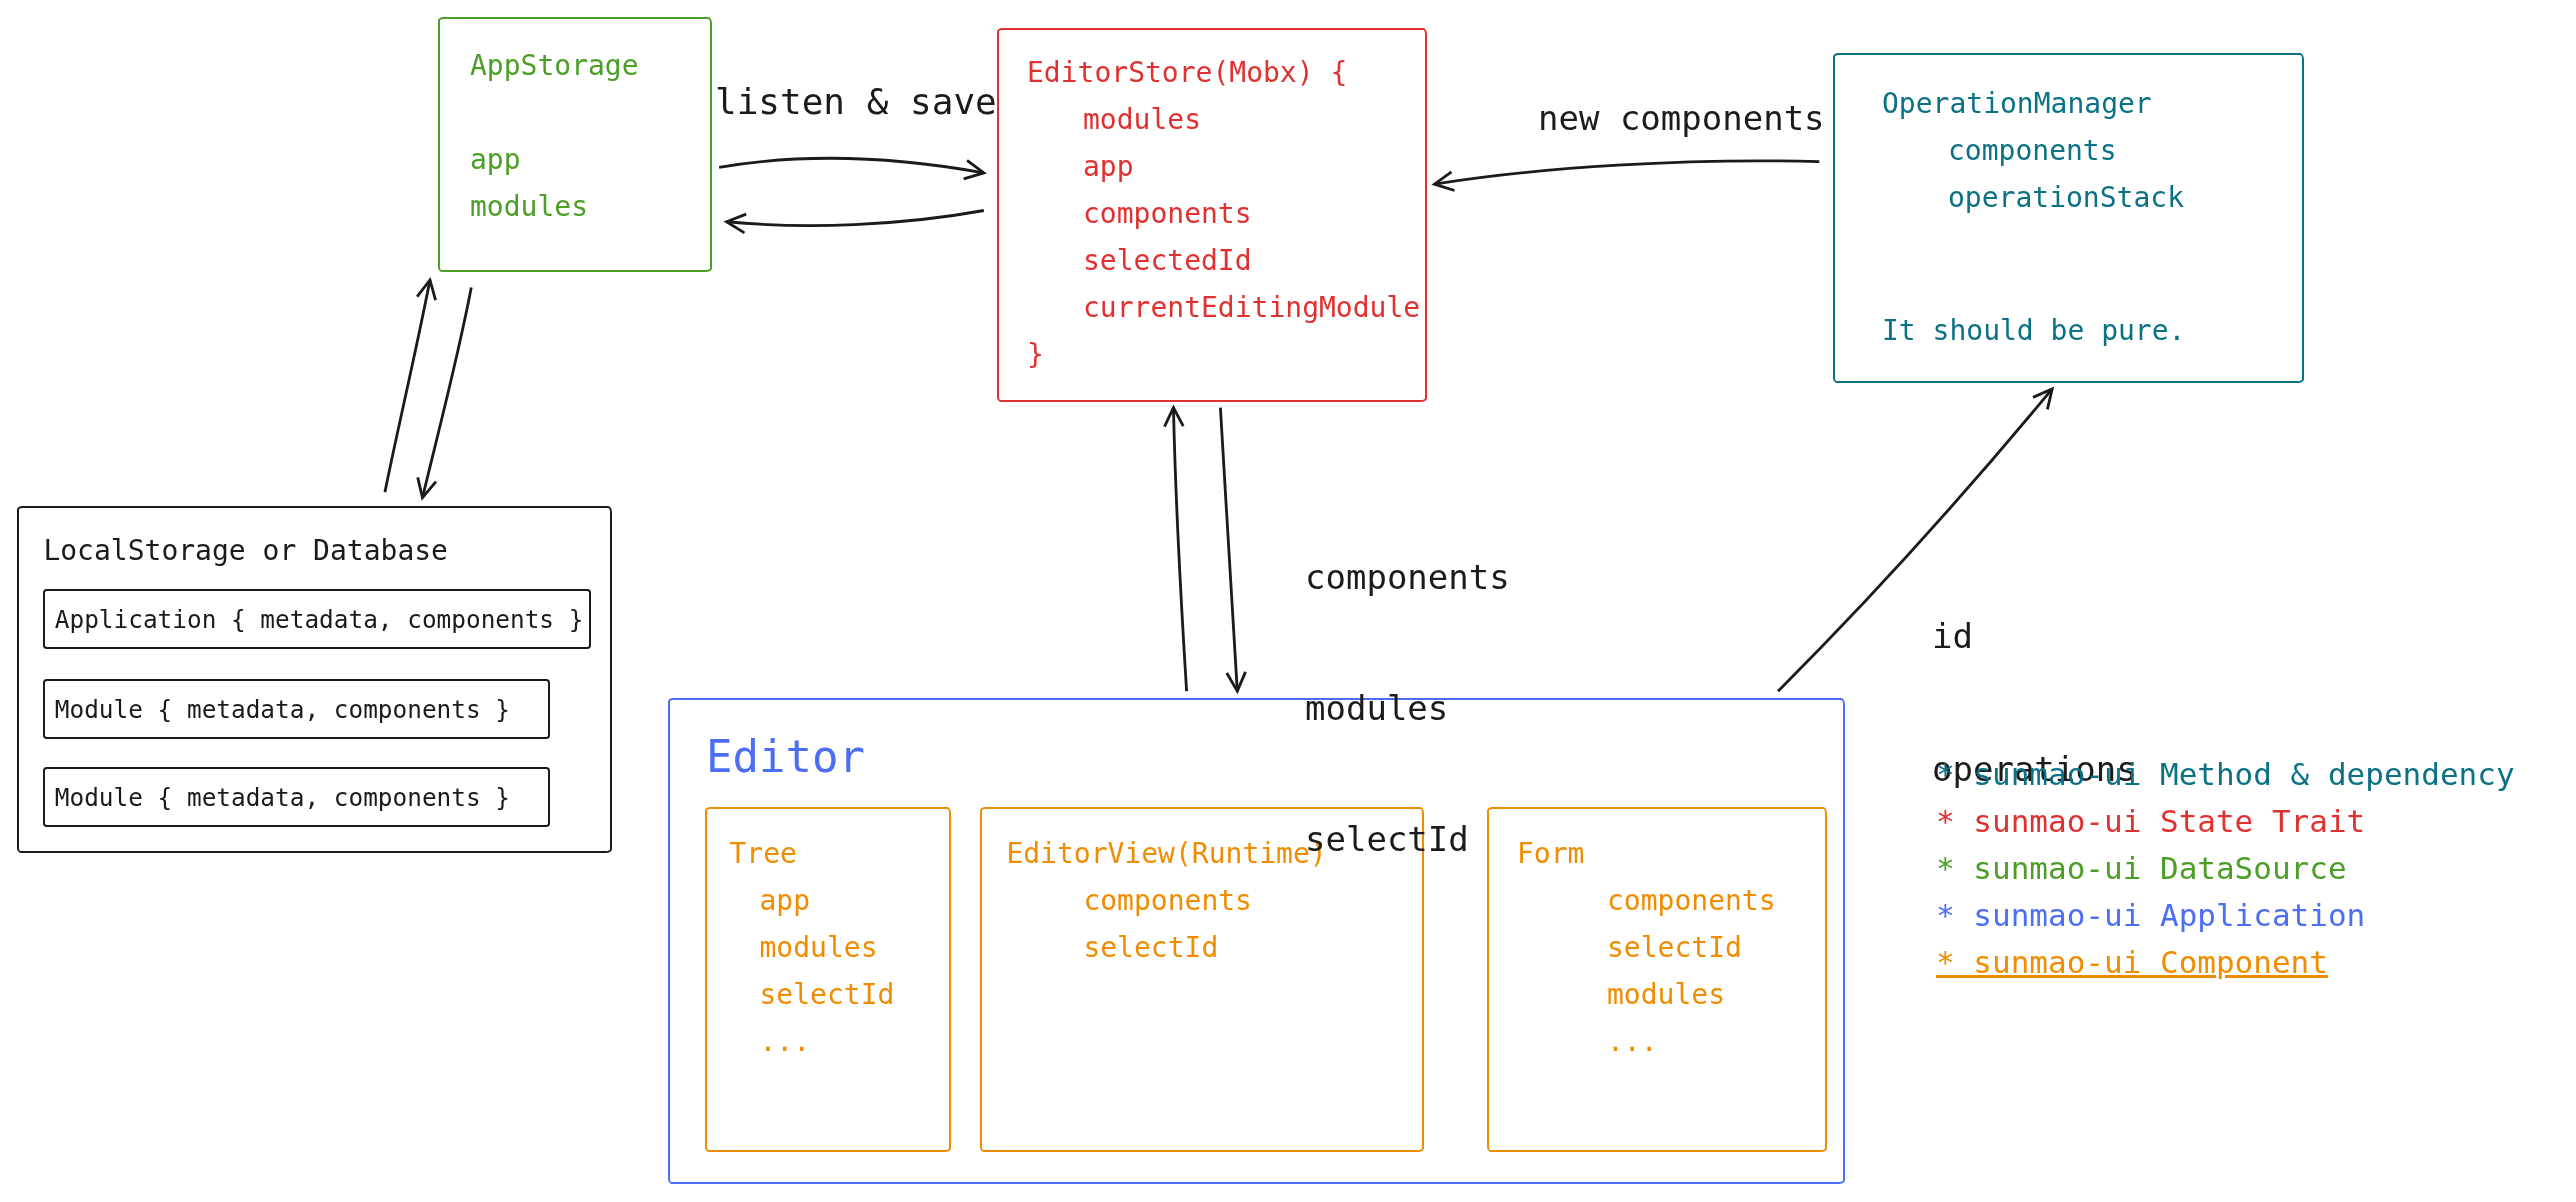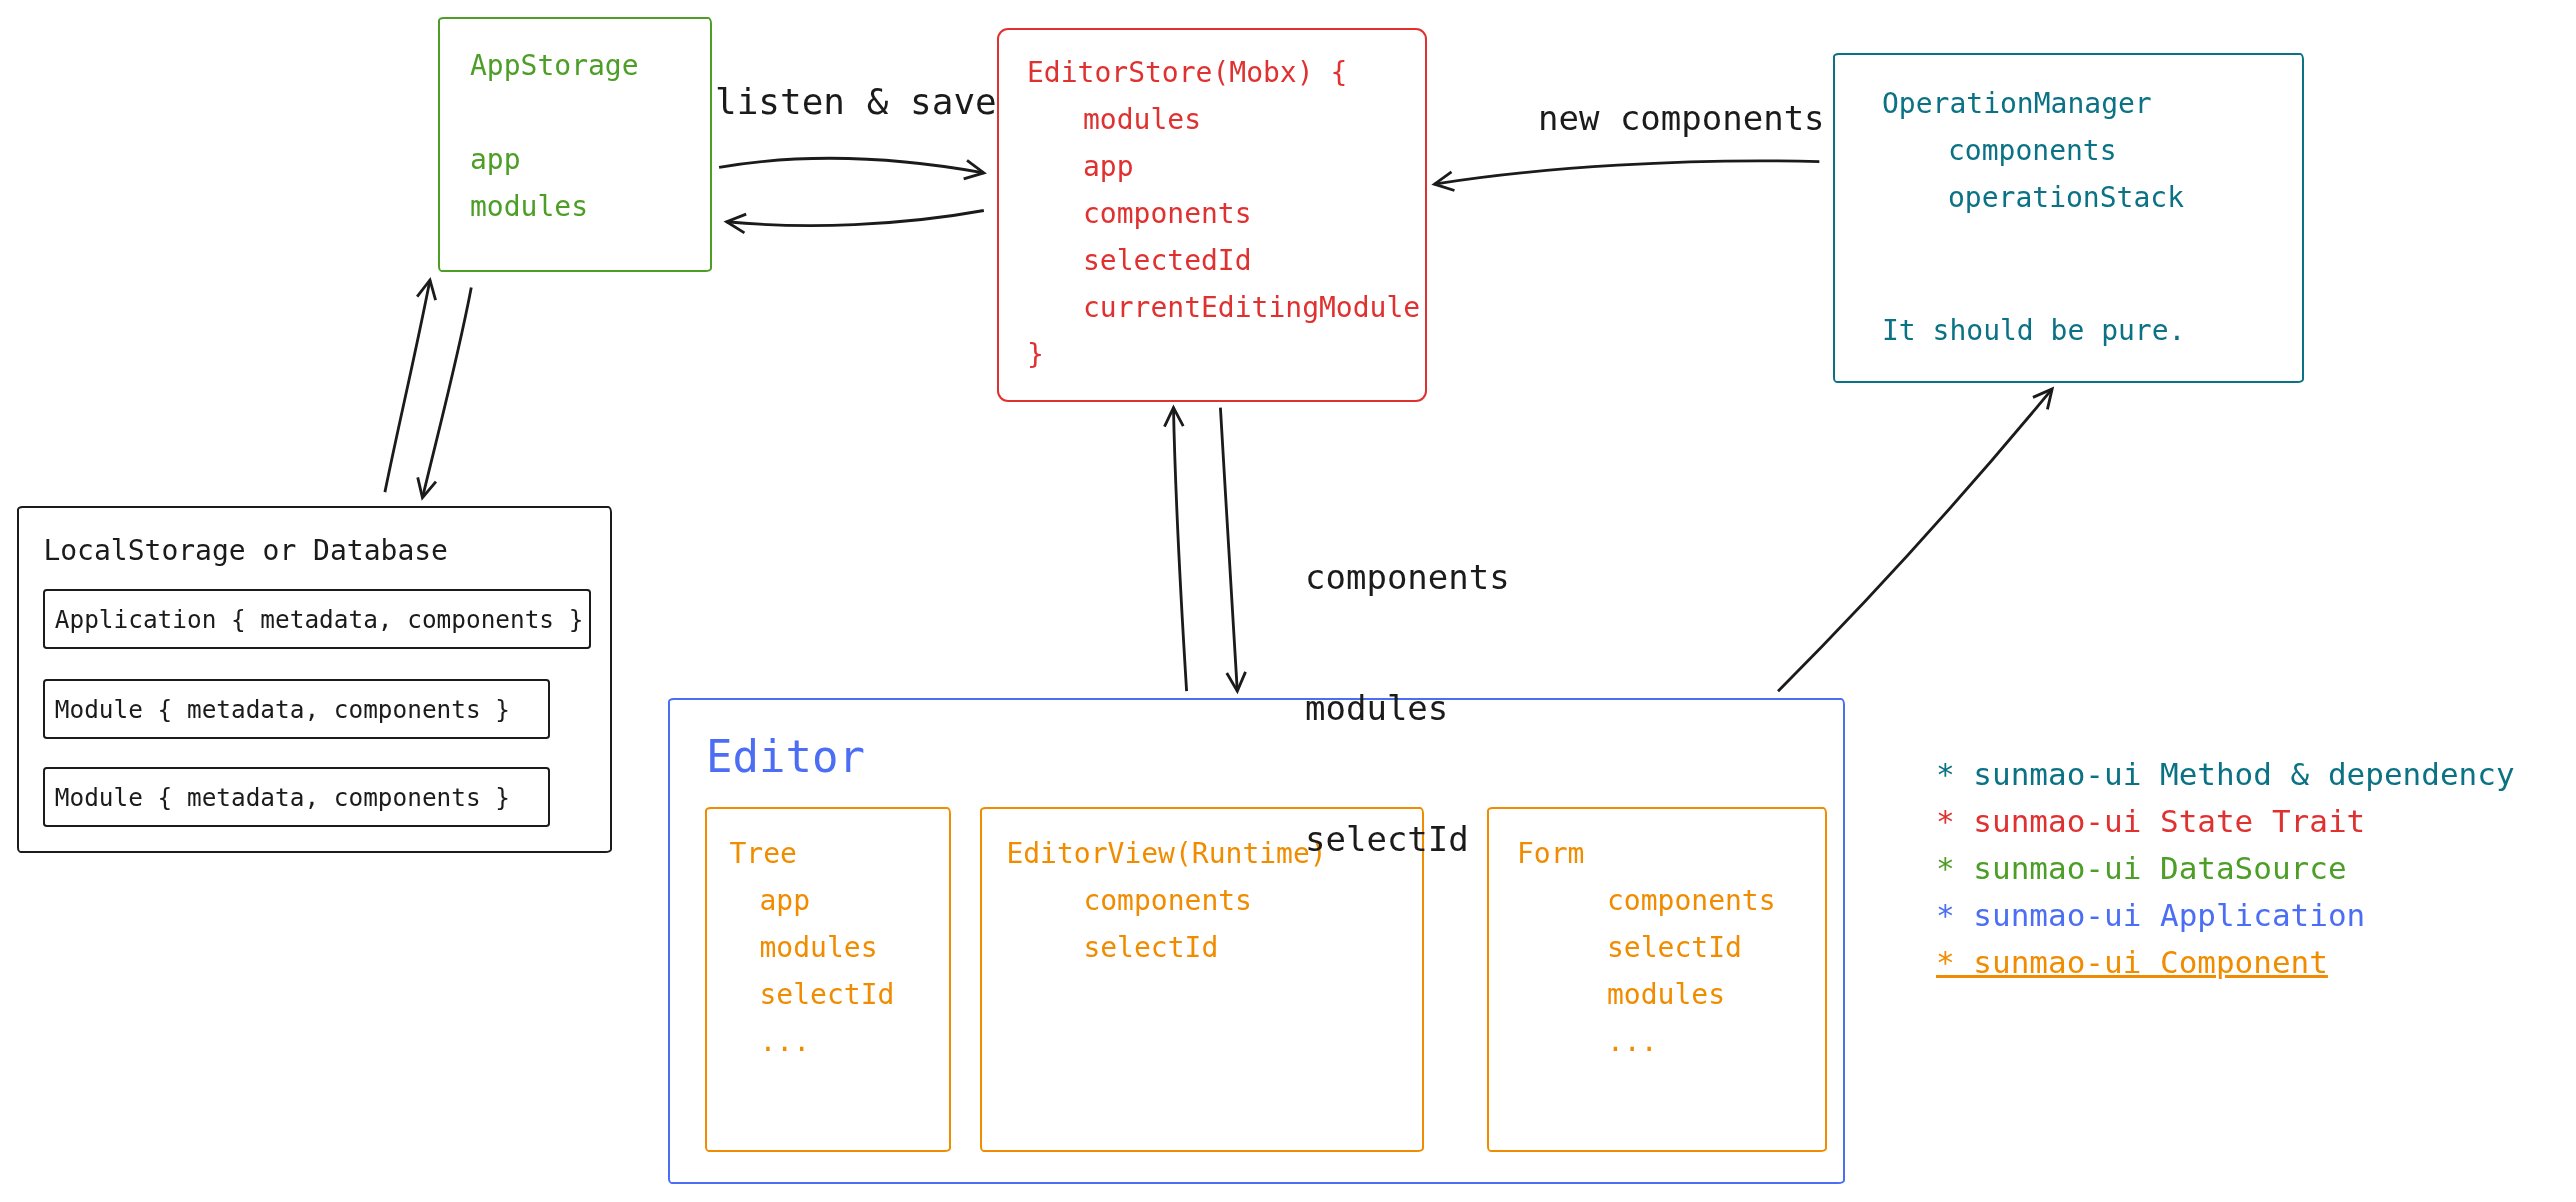--- a/index.html
+++ b/index.html
@@ -91,21 +91,21 @@
     <path class="arrow" d="M1300,434 C1306,535 1312,640 1318,736"></path>
     <path class="arrow" d="M1894,736 C1990,640 2090,530 2186,414"></path>
   </svg>
 
   <div class="box" id="app-storage" style="color: rgb(77, 158, 39); border-color: rgb(77, 158, 39);">
     <div class="bline">AppStorage</div>
     <div class="bline gap-top">app</div>
     <div class="bline">modules</div>
   </div>
 
-  <div class="box" id="editor-store" style="color: rgb(224, 49, 49); border-color: rgb(224, 49, 49); border-radius: 11px;">
+  <div class="box" id="editor-store" style="color: rgb(224, 49, 49); border-color: rgb(224, 49, 49);">
     <div class="bline">EditorStore(Mobx) {</div>
     <div class="bline ind60">modules</div>
     <div class="bline ind60">app</div>
     <div class="bline ind60">components</div>
     <div class="bline ind60">selectedId</div>
     <div class="bline ind60">currentEditingModule</div>
     <div class="bline">}</div>
   </div>
 
   <div class="box" id="operation-manager" style="color: rgb(11, 114, 133); border-color: rgb(11, 114, 133);">
@@ -148,20 +148,24 @@
     </div>
   </div>
 
   <div class="lbl" id="lbl-listen">listen &amp; save</div>
   <div class="lbl" id="lbl-newcomp">new components</div>
   <div class="lbl" id="lbl-store-editor">
     <div class="bline">components</div>
     <div class="bline">modules</div>
     <div class="bline">selectId</div>
   </div>
+  <div class="lbl" id="lbl-editor-ops">
+    <div class="bline">id</div>
+    <div class="bline">operations</div>
+  </div>
 
   <div id="legend">
     <div style="color: rgb(11, 114, 133);">* sunmao-ui Method &amp; dependency</div>
     <div style="color: rgb(224, 49, 49);">* sunmao-ui State Trait</div>
     <div style="color: rgb(77, 158, 39);">* sunmao-ui DataSource</div>
     <div style="color: rgb(76, 110, 245);">* sunmao-ui Application</div>
     <div style="color: rgb(240, 140, 0); text-decoration: underline;">* sunmao-ui Component</div>
   </div>
 
 </div>

